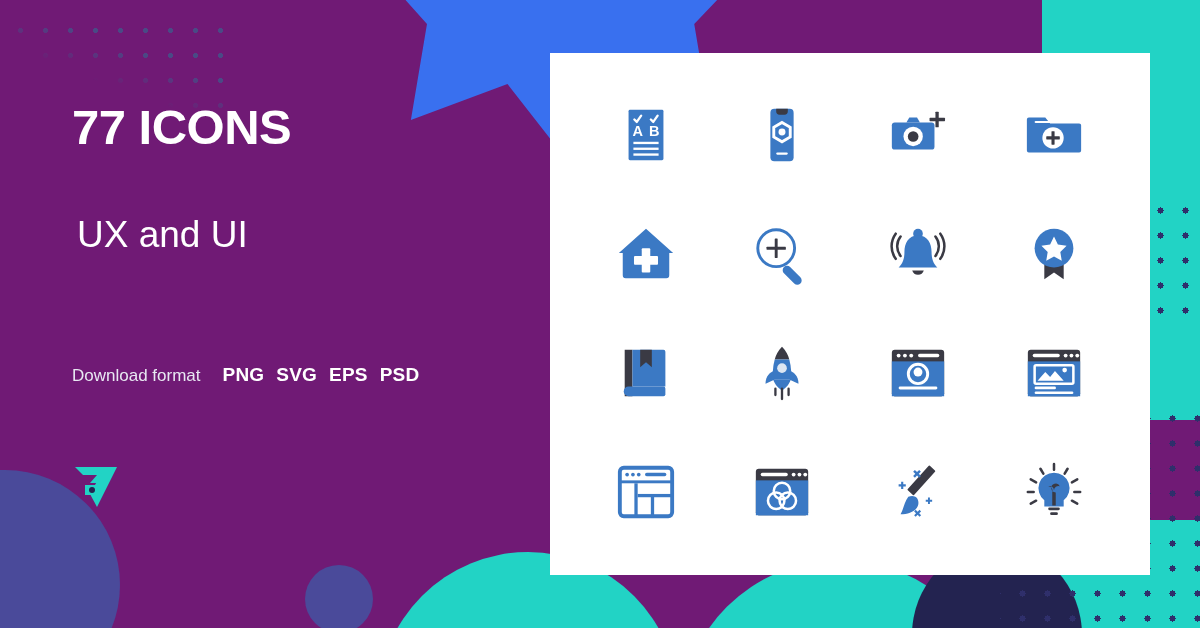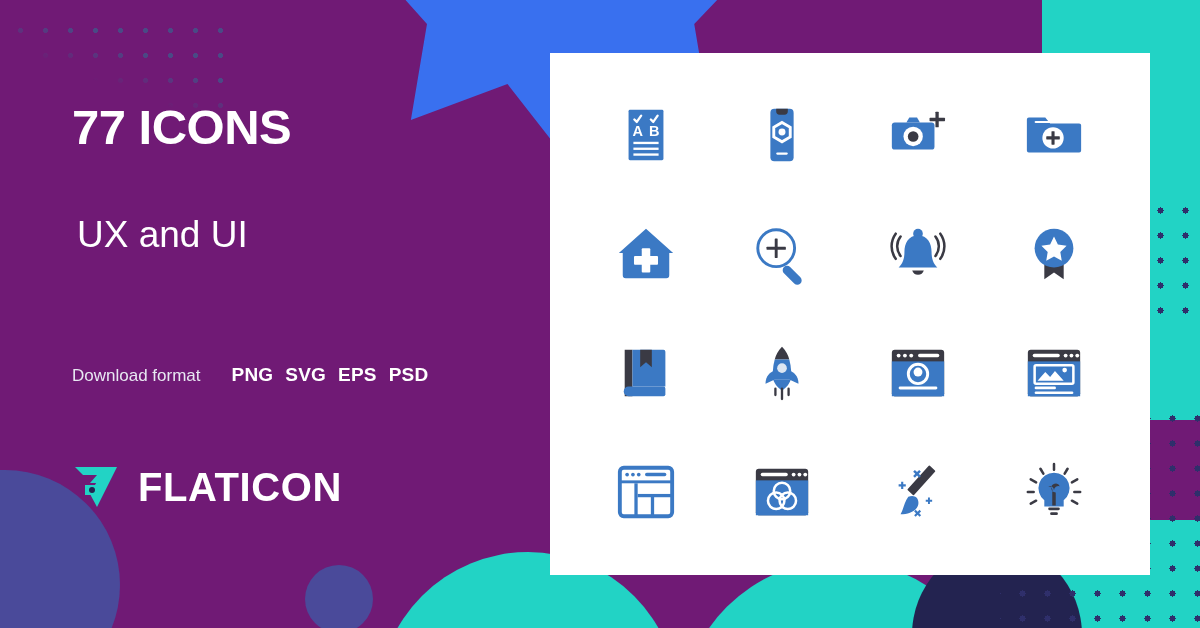--- a/index.html
+++ b/index.html
@@ -82,21 +82,21 @@
     position:absolute;left:73px;top:212px;
     font-size:37px;font-weight:normal;color:#ffffff;
     margin:4px;line-height:1;white-space:nowrap;
   }
 
   .formats{
     position:absolute;left:72px;top:364px;
     display:flex;align-items:baseline;gap:14px;white-space:nowrap;
   }
   .formats .label{font-size:17px;color:#e8e8f2;font-weight:normal;}
-  .formats .fmt-list{display:flex;gap:12px;margin-left:17px;}
+  .formats .fmt-list{display:flex;gap:12px;margin-left:8px;}
   .formats .fmt{font-size:19px;color:#ffffff;font-weight:bold;letter-spacing:0.2px;}
 
   .brand{
     position:absolute;left:72px;top:463px;
     display:flex;align-items:center;gap:14px;
   }
   .brand-mark{width:52px;height:48px;display:block;}
   .brand-name{
     font-size:40px;font-weight:bold;color:#ffffff;letter-spacing:0.6px;line-height:1;
   }
@@ -151,21 +151,20 @@
       </span>
     </div>
 
     <div class="brand">
       <svg class="brand-mark" viewBox="0 0 52 48">
         <path d="M3 4 H42 L31 20 H18 L25 12 H11 Z" fill="#22d3c5"></path>
         <path d="M45 4 L25 44 L18 31 L33 4 Z" fill="#22d3c5"></path>
         <path d="M13 22 H26 L20 32 H13 Z" fill="#22d3c5"></path>
         <circle cx="20" cy="27" r="3" fill="#232350"></circle>
       </svg>
-      <span class="brand-name">FLATICON</span>
     </div>
   </div>
 
   <div class="card">
     <div class="grid">
 
       <div class="cell">
         <svg viewBox="0 0 64 64">
           <rect x="14" y="6" width="36" height="52" rx="1.5" fill="#3b79c4"></rect>
           <path d="M20 16 l2.5 2.5 L27 12" stroke="#fff" stroke-width="2.4" fill="none" stroke-linecap="round" stroke-linejoin="round"></path>

